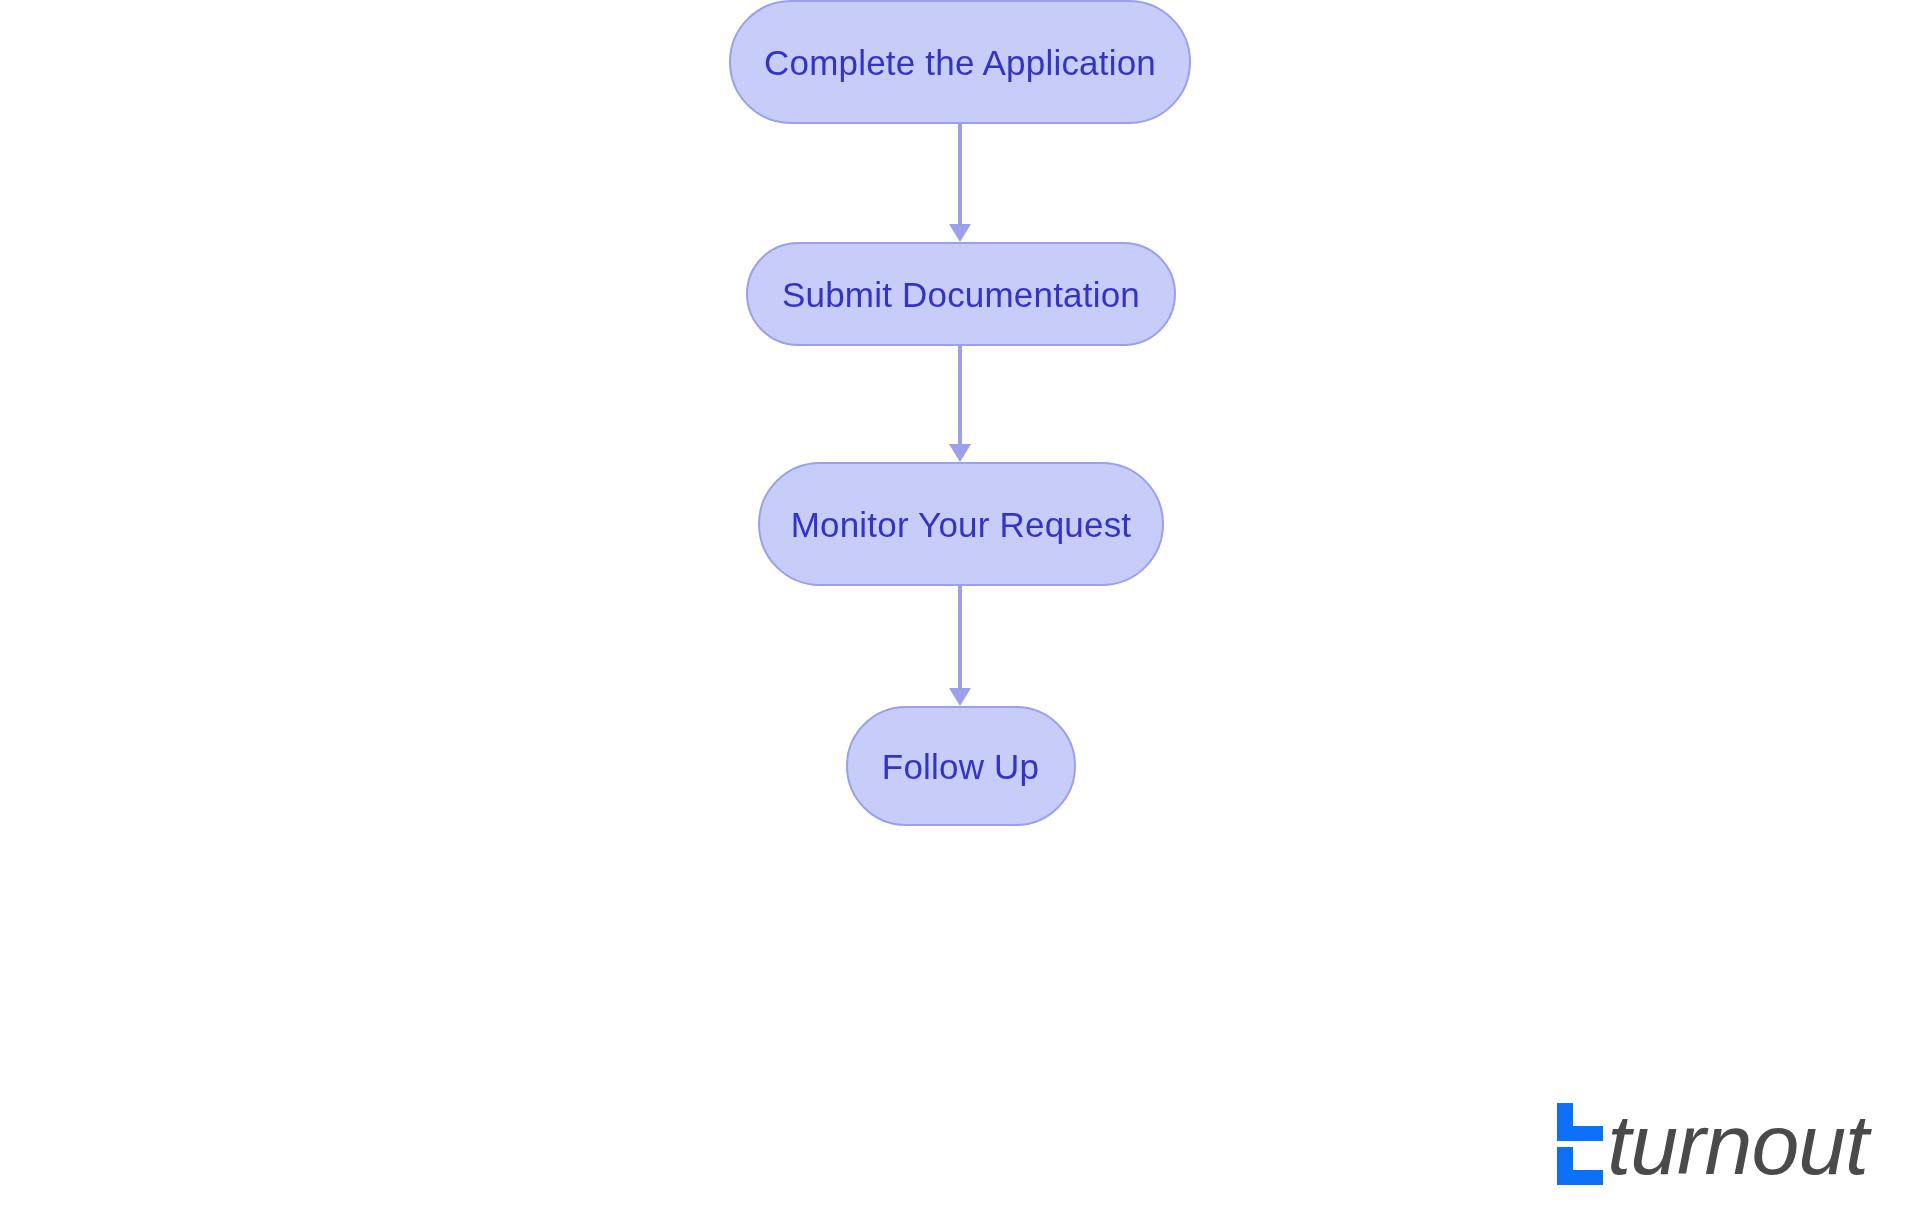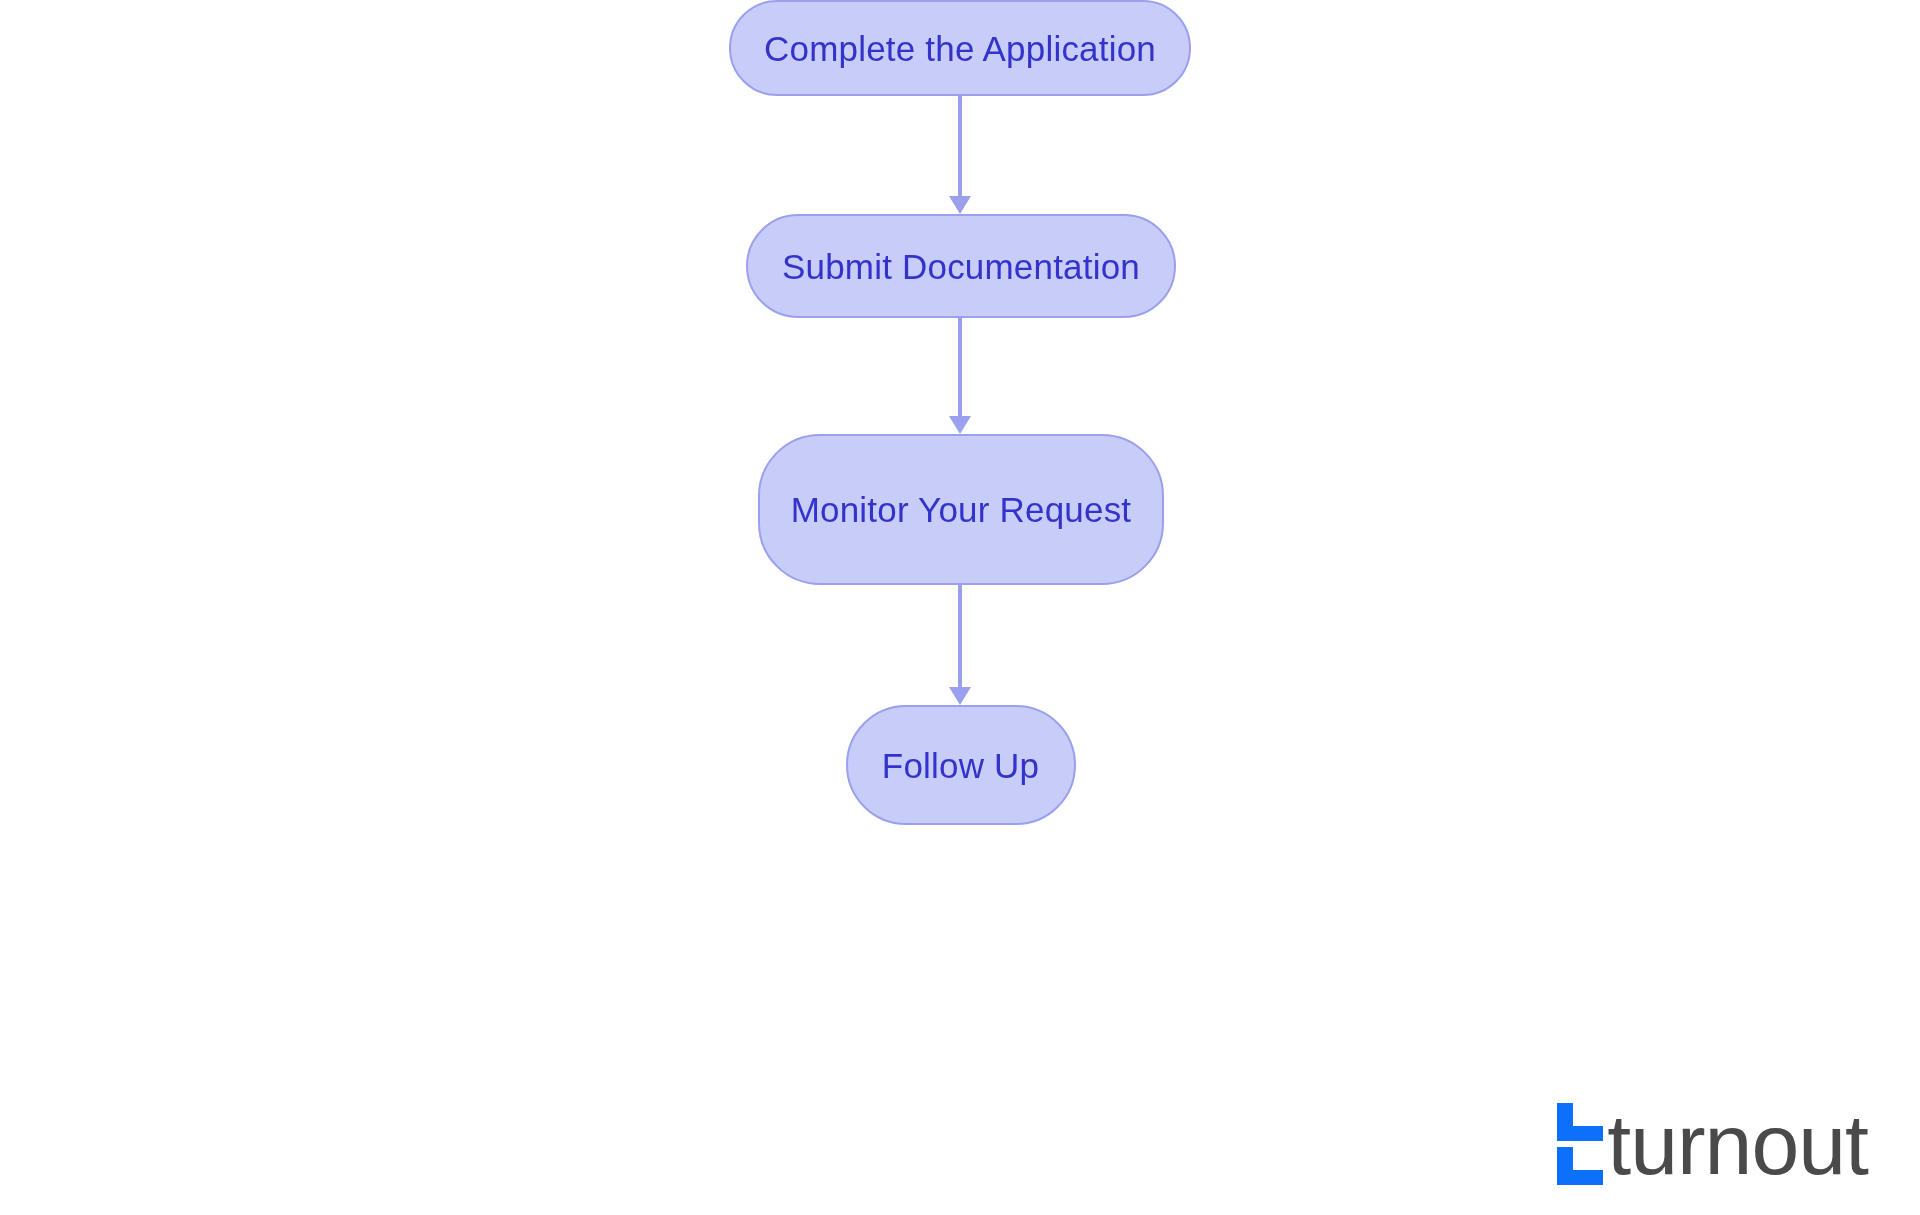--- a/index.html
+++ b/index.html
@@ -54,31 +54,31 @@
   .node-label {
     font-size: 35px;
     font-weight: 400;
     line-height: 1;
     color: #3333cc;
   }
 
   
   .node-0 {
     width: 462px;
-    height: 96px;
+    height: 124px;
     margin-left: 0px;
   }
   .node-1 {
     width: 430px;
     height: 104px;
     margin-left: 2px;
   }
   .node-2 {
     width: 406px;
-    height: 151px;
+    height: 124px;
     margin-left: 2px;
     text-align: center;
   }
   .node-3 {
     width: 230px;
     height: 120px;
     margin-left: 1px;
     align-items: center;
   }
 
@@ -108,20 +108,21 @@
   .connector-1 { height: 116px; }
   .connector-2 { height: 120px; }
 
   
   .brand {
     position: absolute;
     right: 52px;
     bottom: 28px;
     display: flex;
     align-items: center;
+    font-style: italic;
   }
 
   .brand-mark {
     width: 54px;
     height: 86px;
     display: block;
   }
 
   .brand-wordmark {
     font-size: 86px;

